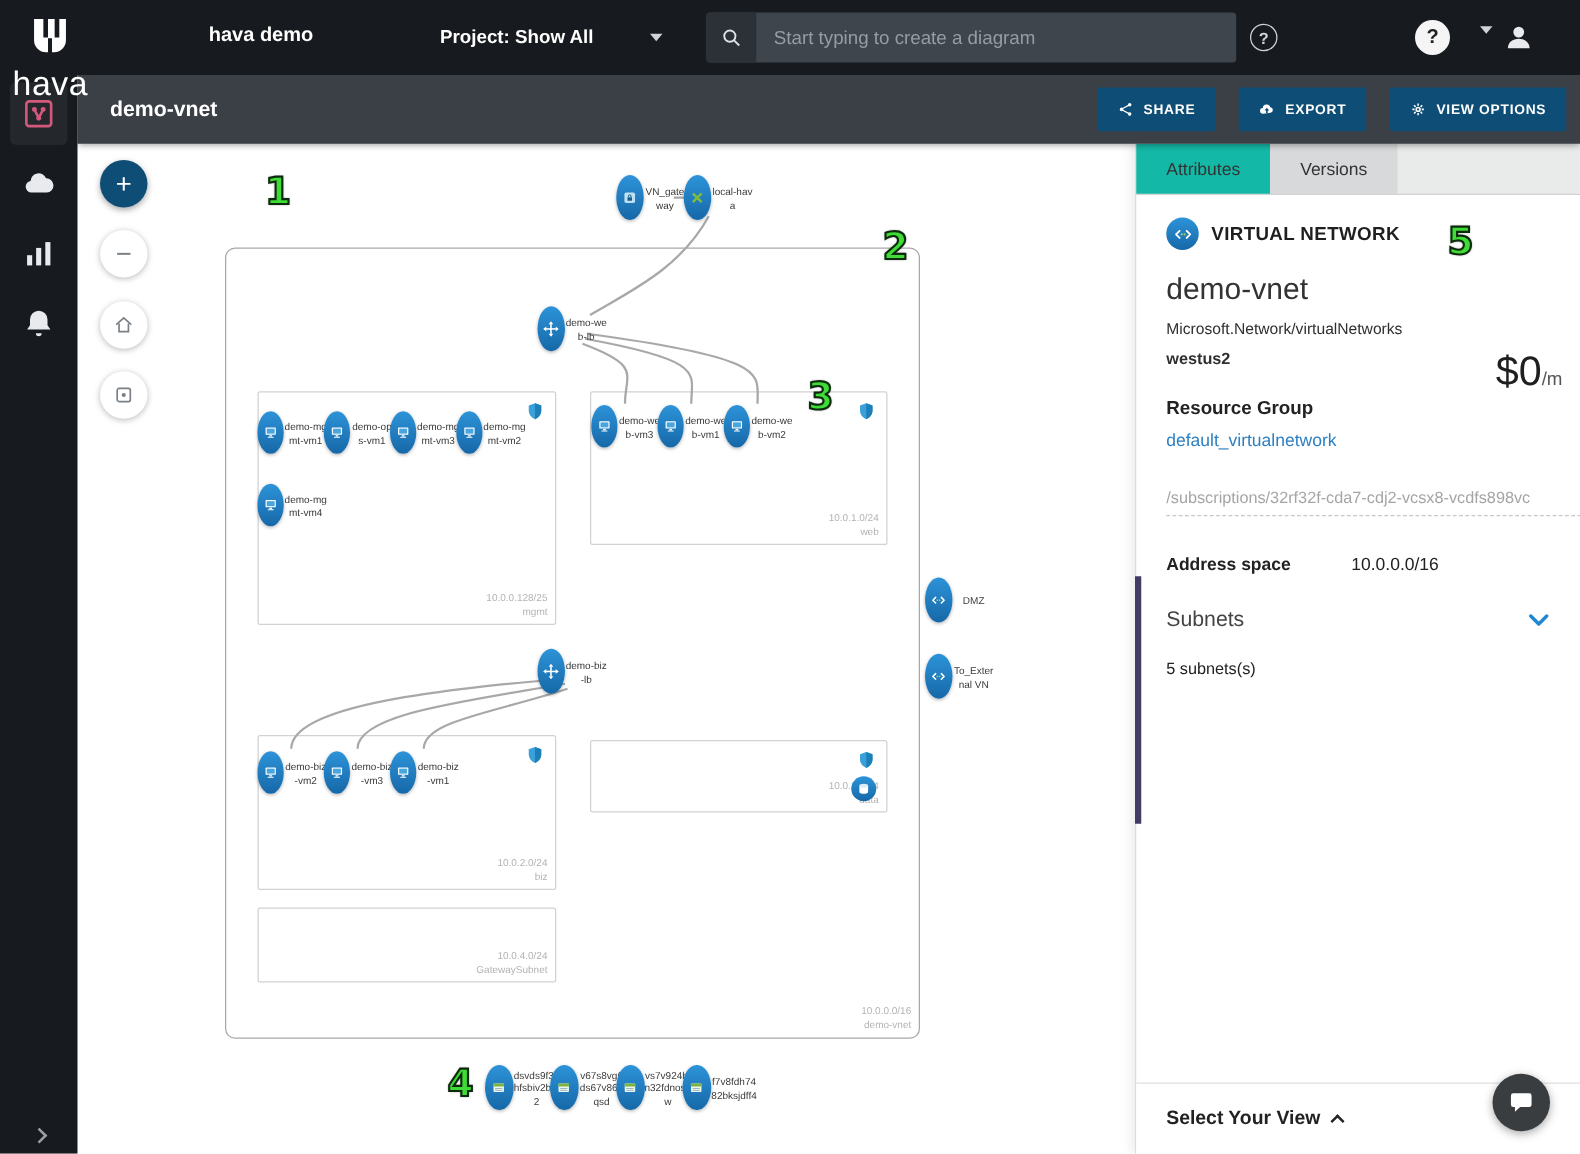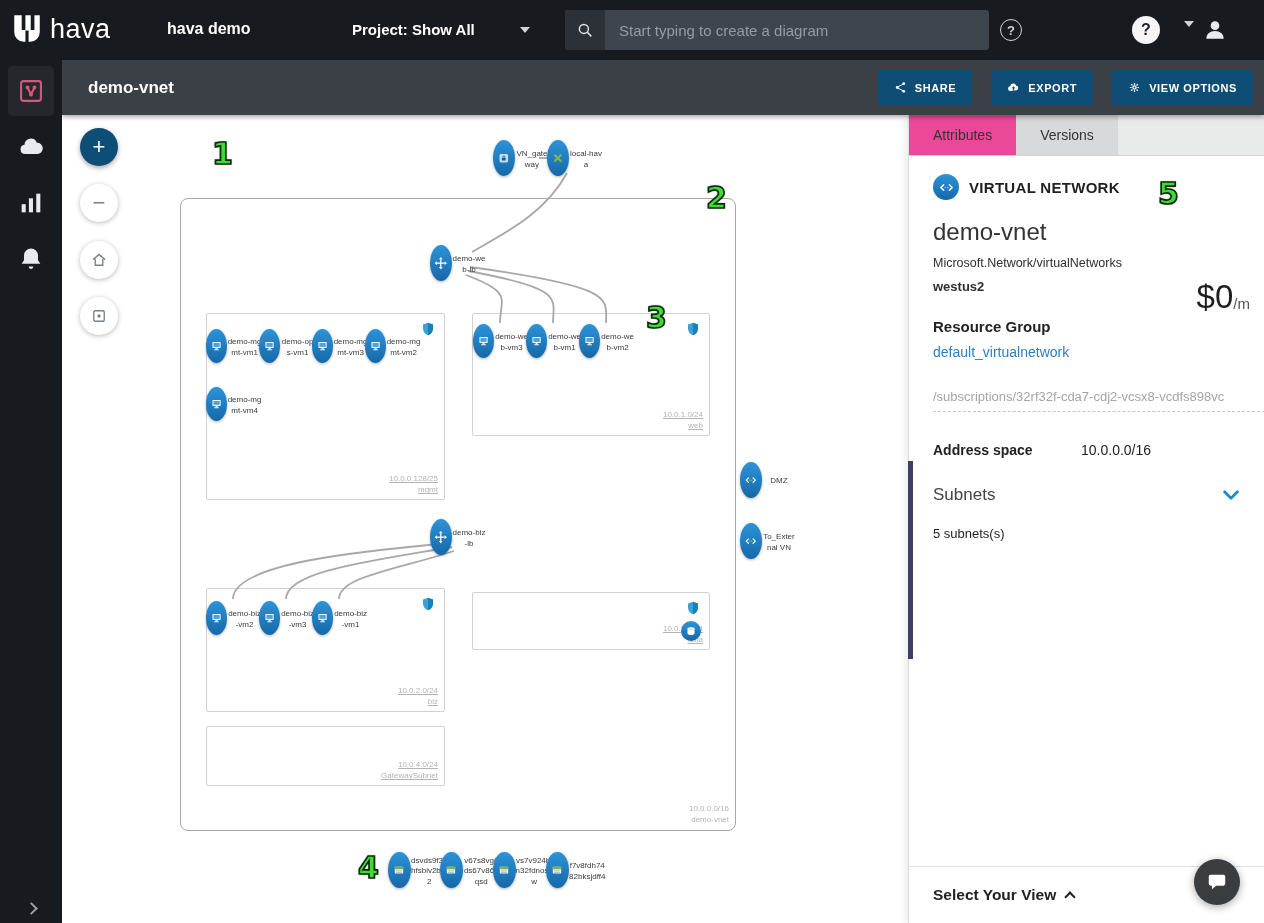--- a/index.html
+++ b/index.html
@@ -1,21 +1,21 @@
 <!DOCTYPE html>
 <html><head>
 <meta charset="utf-8">
 <style>
   html,body{margin:0;padding:0;width:1264px;height:923px;overflow:hidden;
     font-family:"Liberation Sans",sans-serif;background:#fff;position:relative;}
   *{box-sizing:border-box;}
 
   
   .topbar{position:absolute;left:0;top:0;width:1264px;height:60px;background:#171a1e;z-index:30;}
-  .topbar .logo{position:absolute;left:10px;top:12px;display:flex;align-items:center;gap:6px;}
+  .topbar .logo{position:absolute;left:10px;top:12px;display:flex;align-items:center;gap:6px;flex-direction:column;}
   .logo svg{width:34px;height:34px;}
   .logo .brand{color:#fff;font-size:27px;font-weight:500;letter-spacing:.5px;}
   .workspace{position:absolute;left:167px;top:20px;color:#fff;font-size:16px;font-weight:700;}
   .project{position:absolute;left:352px;top:21px;width:178px;display:flex;align-items:center;justify-content:space-between;color:#fff;font-size:15px;font-weight:600;cursor:pointer;}
   .caret-down{width:0;height:0;border-left:5px solid transparent;border-right:5px solid transparent;border-top:6px solid #cfd4d8;}
   .search{position:absolute;left:565px;top:10px;width:424px;height:40px;background:#3e454d;border-radius:3px;display:flex;overflow:hidden;}
   .search .seg{width:40px;height:40px;background:#2b3137;display:flex;align-items:center;justify-content:center;}
   .search .seg svg{width:18px;height:18px;}
   .search input{flex:1;background:transparent;border:0;outline:none;color:#dfe3e6;font-size:15px;padding:0 14px;font-family:"Liberation Sans",sans-serif;}
   .search input::placeholder{color:#969ca3;}
@@ -46,21 +46,21 @@
   .zoomctl.dark{background:#0e4d75;color:#fff;font-size:22px;box-shadow:0 2px 5px rgba(0,0,0,.35);}
   .zoomctl.light{background:#fff;color:#7a8085;font-size:22px;box-shadow:0 1px 5px rgba(0,0,0,.28);}
   .zoomctl svg{width:18px;height:18px;}
 
   .vnetbox{position:absolute;left:118px;top:83px;width:556px;height:633px;border:1.5px solid #a8a8a8;border-radius:8px;background:transparent;z-index:1;}
   .vnetlabel{position:absolute;right:6px;bottom:4px;text-align:right;font-size:8px;color:#b3b3b3;line-height:1.35;}
   .vnetlabel span{display:block;}
 
   .subnet{position:absolute;border:1px solid #d2d2d2;background:#fff;border-radius:2px;z-index:2;}
   .snlabel{position:absolute;right:6px;bottom:3px;text-align:right;font-size:8px;color:#b3b3b3;line-height:1.35;}
-  .snlabel span{display:block;text-decoration:underline;}
+  .snlabel span{display:block;}
   .shield{position:absolute;top:7px;right:8px;width:16px;height:16px;cursor:pointer;}
   .shield svg{width:16px;height:16px;}
   .dbmini{position:absolute;right:8px;top:28px;width:20px;height:20px;border-radius:50%;background:linear-gradient(180deg,#2d93d8,#1668a8);display:flex;align-items:center;justify-content:center;cursor:pointer;z-index:3;}
   .dbmini svg{width:12px;height:12px;}
 
   .links{position:absolute;left:0;top:0;width:846px;height:808px;z-index:3;pointer-events:none;}
   .links path{stroke:#a8a8a8;stroke-width:1.8;fill:none;}
 
   .node{position:absolute;width:56px;display:flex;flex-direction:row;align-items:center;z-index:4;}
   .circ{border-radius:50%;background:linear-gradient(180deg,#2d93d8,#1668a8);display:flex;align-items:center;justify-content:center;box-shadow:0 1px 3px rgba(0,0,0,.3);cursor:pointer;}
@@ -70,21 +70,21 @@
   .nlabel{font-size:8px;color:#3a3a3a;text-align:center;line-height:1.3;margin-top:3px;word-break:break-all;width:100%;}
 
   .ann{position:absolute;z-index:50;font-size:30px;font-weight:700;color:#3edc35;
        -webkit-text-stroke:1.7px #0c2a0c;text-shadow:0 0 2px #000;pointer-events:none;
        font-family:"DejaVu Sans",sans-serif;}
 
   
   .panel{position:absolute;left:908px;top:115px;width:356px;height:808px;background:#fff;border-left:1px solid #dcdcdc;box-shadow:-3px 0 8px rgba(0,0,0,.08);z-index:10;}
   .ptabs{display:flex;height:41px;background:#e9eaea;border-bottom:1px solid #d2d2d2;}
   .ptab{padding:0 24px;line-height:41px;font-size:14px;color:#333;cursor:pointer;}
-  .ptab.active{background:#ec4899;}
+  .ptab.active{background:#14b8a6;}
   .ptab.inactive{background:#d8d9da;}
   .pbody{position:relative;padding:18px 0 0 24px;height:710px;}
   .purple-stripe{position:absolute;left:-1px;top:305px;width:5px;height:198px;background:#423d66;}
   .res-head{display:flex;align-items:center;gap:10px;}
   .res-head .circ26{width:26px;height:26px;border-radius:50%;background:linear-gradient(180deg,#2d93d8,#1668a8);display:flex;align-items:center;justify-content:center;}
   .res-head .circ26 svg{width:17px;height:17px;}
   .res-head .rtype{font-size:15px;font-weight:700;color:#1f1f1f;letter-spacing:.3px;}
   .price{position:absolute;right:14px;top:122px;display:flex;align-items:flex-end;}
   .price .big{font-size:33px;color:#1f1f1f;}
   .price .unit{font-size:15px;color:#555;margin-bottom:4px;}

